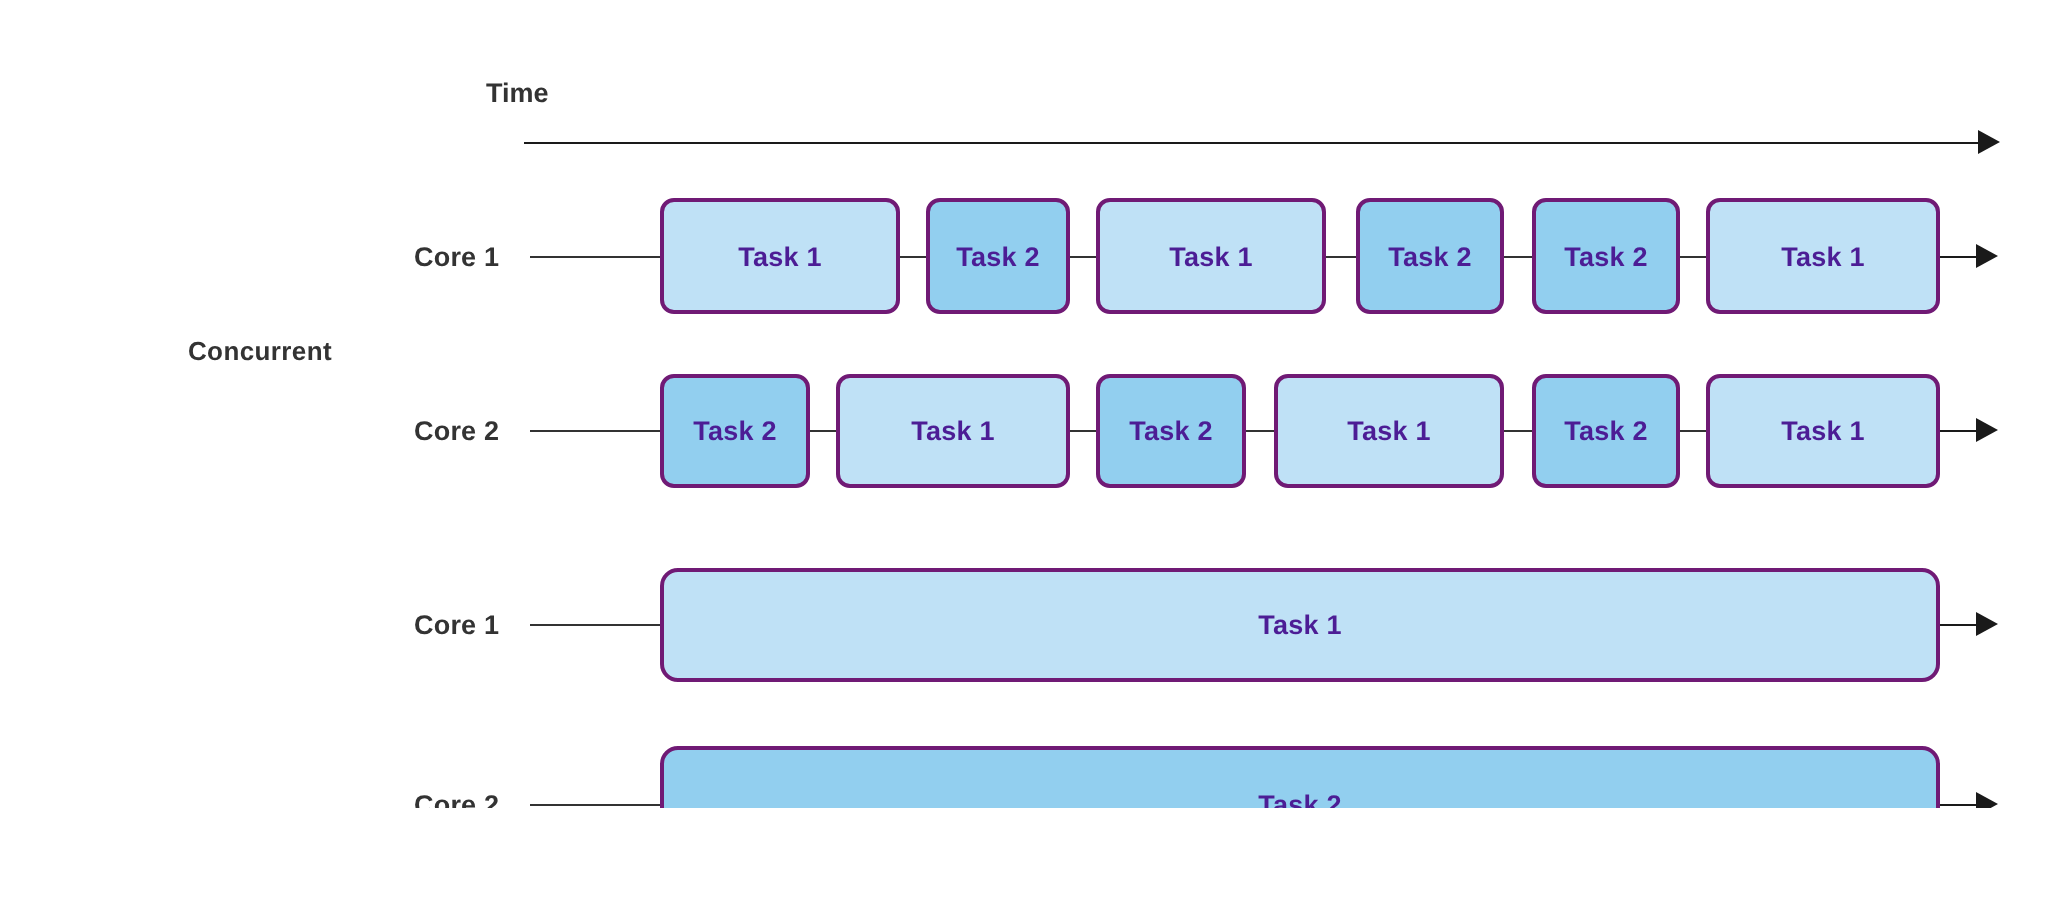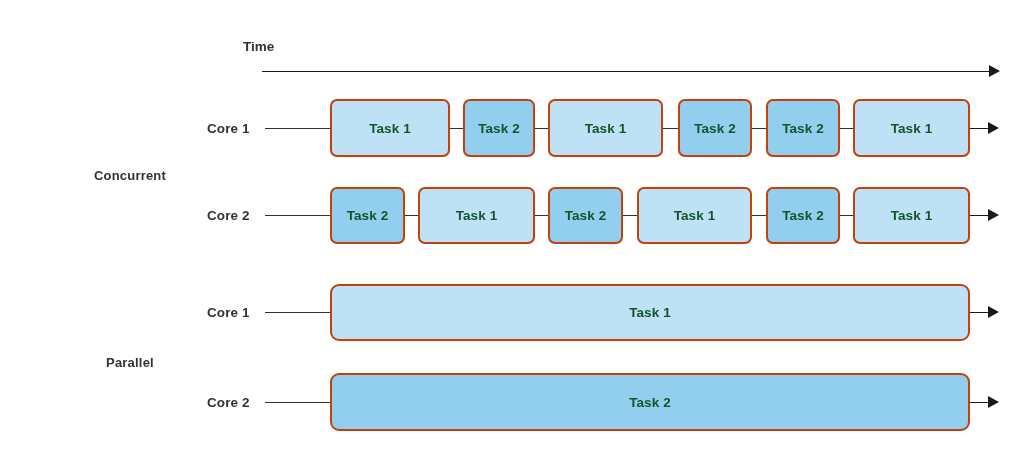--- a/index.html
+++ b/index.html
@@ -7,21 +7,21 @@
     padding: 0;
     background: #ffffff;
   }
   body {
     font-family: "Liberation Sans", sans-serif;
     color: #333333;
   }
   #canvas {
     position: relative;
     width: 1024px;
-    height: 462px;
+    height: 404px;
     background: #ffffff;
     overflow: hidden;
   }
 
   
   .section-label {
     position: absolute;
     font-size: 13px;
     font-weight: bold;
     color: #333333;
@@ -68,28 +68,28 @@
     height: 0;
     border-top: 6px solid transparent;
     border-bottom: 6px solid transparent;
     border-left: 11px solid #1a1a1a;
   }
 
   
   .task-block {
     position: absolute;
     box-sizing: border-box;
-    border: 2px solid #c2410c;
+    border: 2px solid #701a75;
     border-radius: 7px;
     display: flex;
     align-items: center;
     justify-content: center;
     font-size: 13.5px;
     font-weight: bold;
-    color: #14532d;
+    color: #4c1d95;
     white-space: nowrap;
     letter-spacing: .1px;
   }
   .task-wide {
     border-radius: 9px;
   }
 </style>
 </head>
 <body>
 
@@ -128,21 +128,20 @@
   <div class="task-block" style="left:548px; top:187px; width:75px; height:57px; background:#92cfef;">Task 2</div>
   <div class="lead-line" style="left:623px; top:215px; width:14px;"></div>
   <div class="task-block" style="left:637px; top:187px; width:115px; height:57px; background:#bfe1f6;">Task 1</div>
   <div class="lead-line" style="left:752px; top:215px; width:14px;"></div>
   <div class="task-block" style="left:766px; top:187px; width:74px; height:57px; background:#92cfef;">Task 2</div>
   <div class="lead-line" style="left:840px; top:215px; width:13px;"></div>
   <div class="task-block" style="left:853px; top:187px; width:117px; height:57px; background:#bfe1f6;">Task 1</div>
   <div class="arrow-line" style="left:970px; top:215px; width:20px;"></div>
   <div class="arrow-head" style="left:988px; top:209px;"></div>
 
-  <div class="section-label" style="left:40px; top:355px; width:180px;">Parallel</div>
 
   <div class="core-label" style="left:207px; top:305px;">Core 1</div>
   <div class="lead-line" style="left:265px; top:312px; width:65px;"></div>
   <div class="task-block task-wide" style="left:330px; top:284px; width:640px; height:57px; background:#bfe1f6;">Task 1</div>
   <div class="arrow-line" style="left:970px; top:312px; width:20px;"></div>
   <div class="arrow-head" style="left:988px; top:306px;"></div>
 
   <div class="core-label" style="left:207px; top:395px;">Core 2</div>
   <div class="lead-line" style="left:265px; top:402px; width:65px;"></div>
   <div class="task-block task-wide" style="left:330px; top:373px; width:640px; height:58px; background:#92cfef;">Task 2</div>

